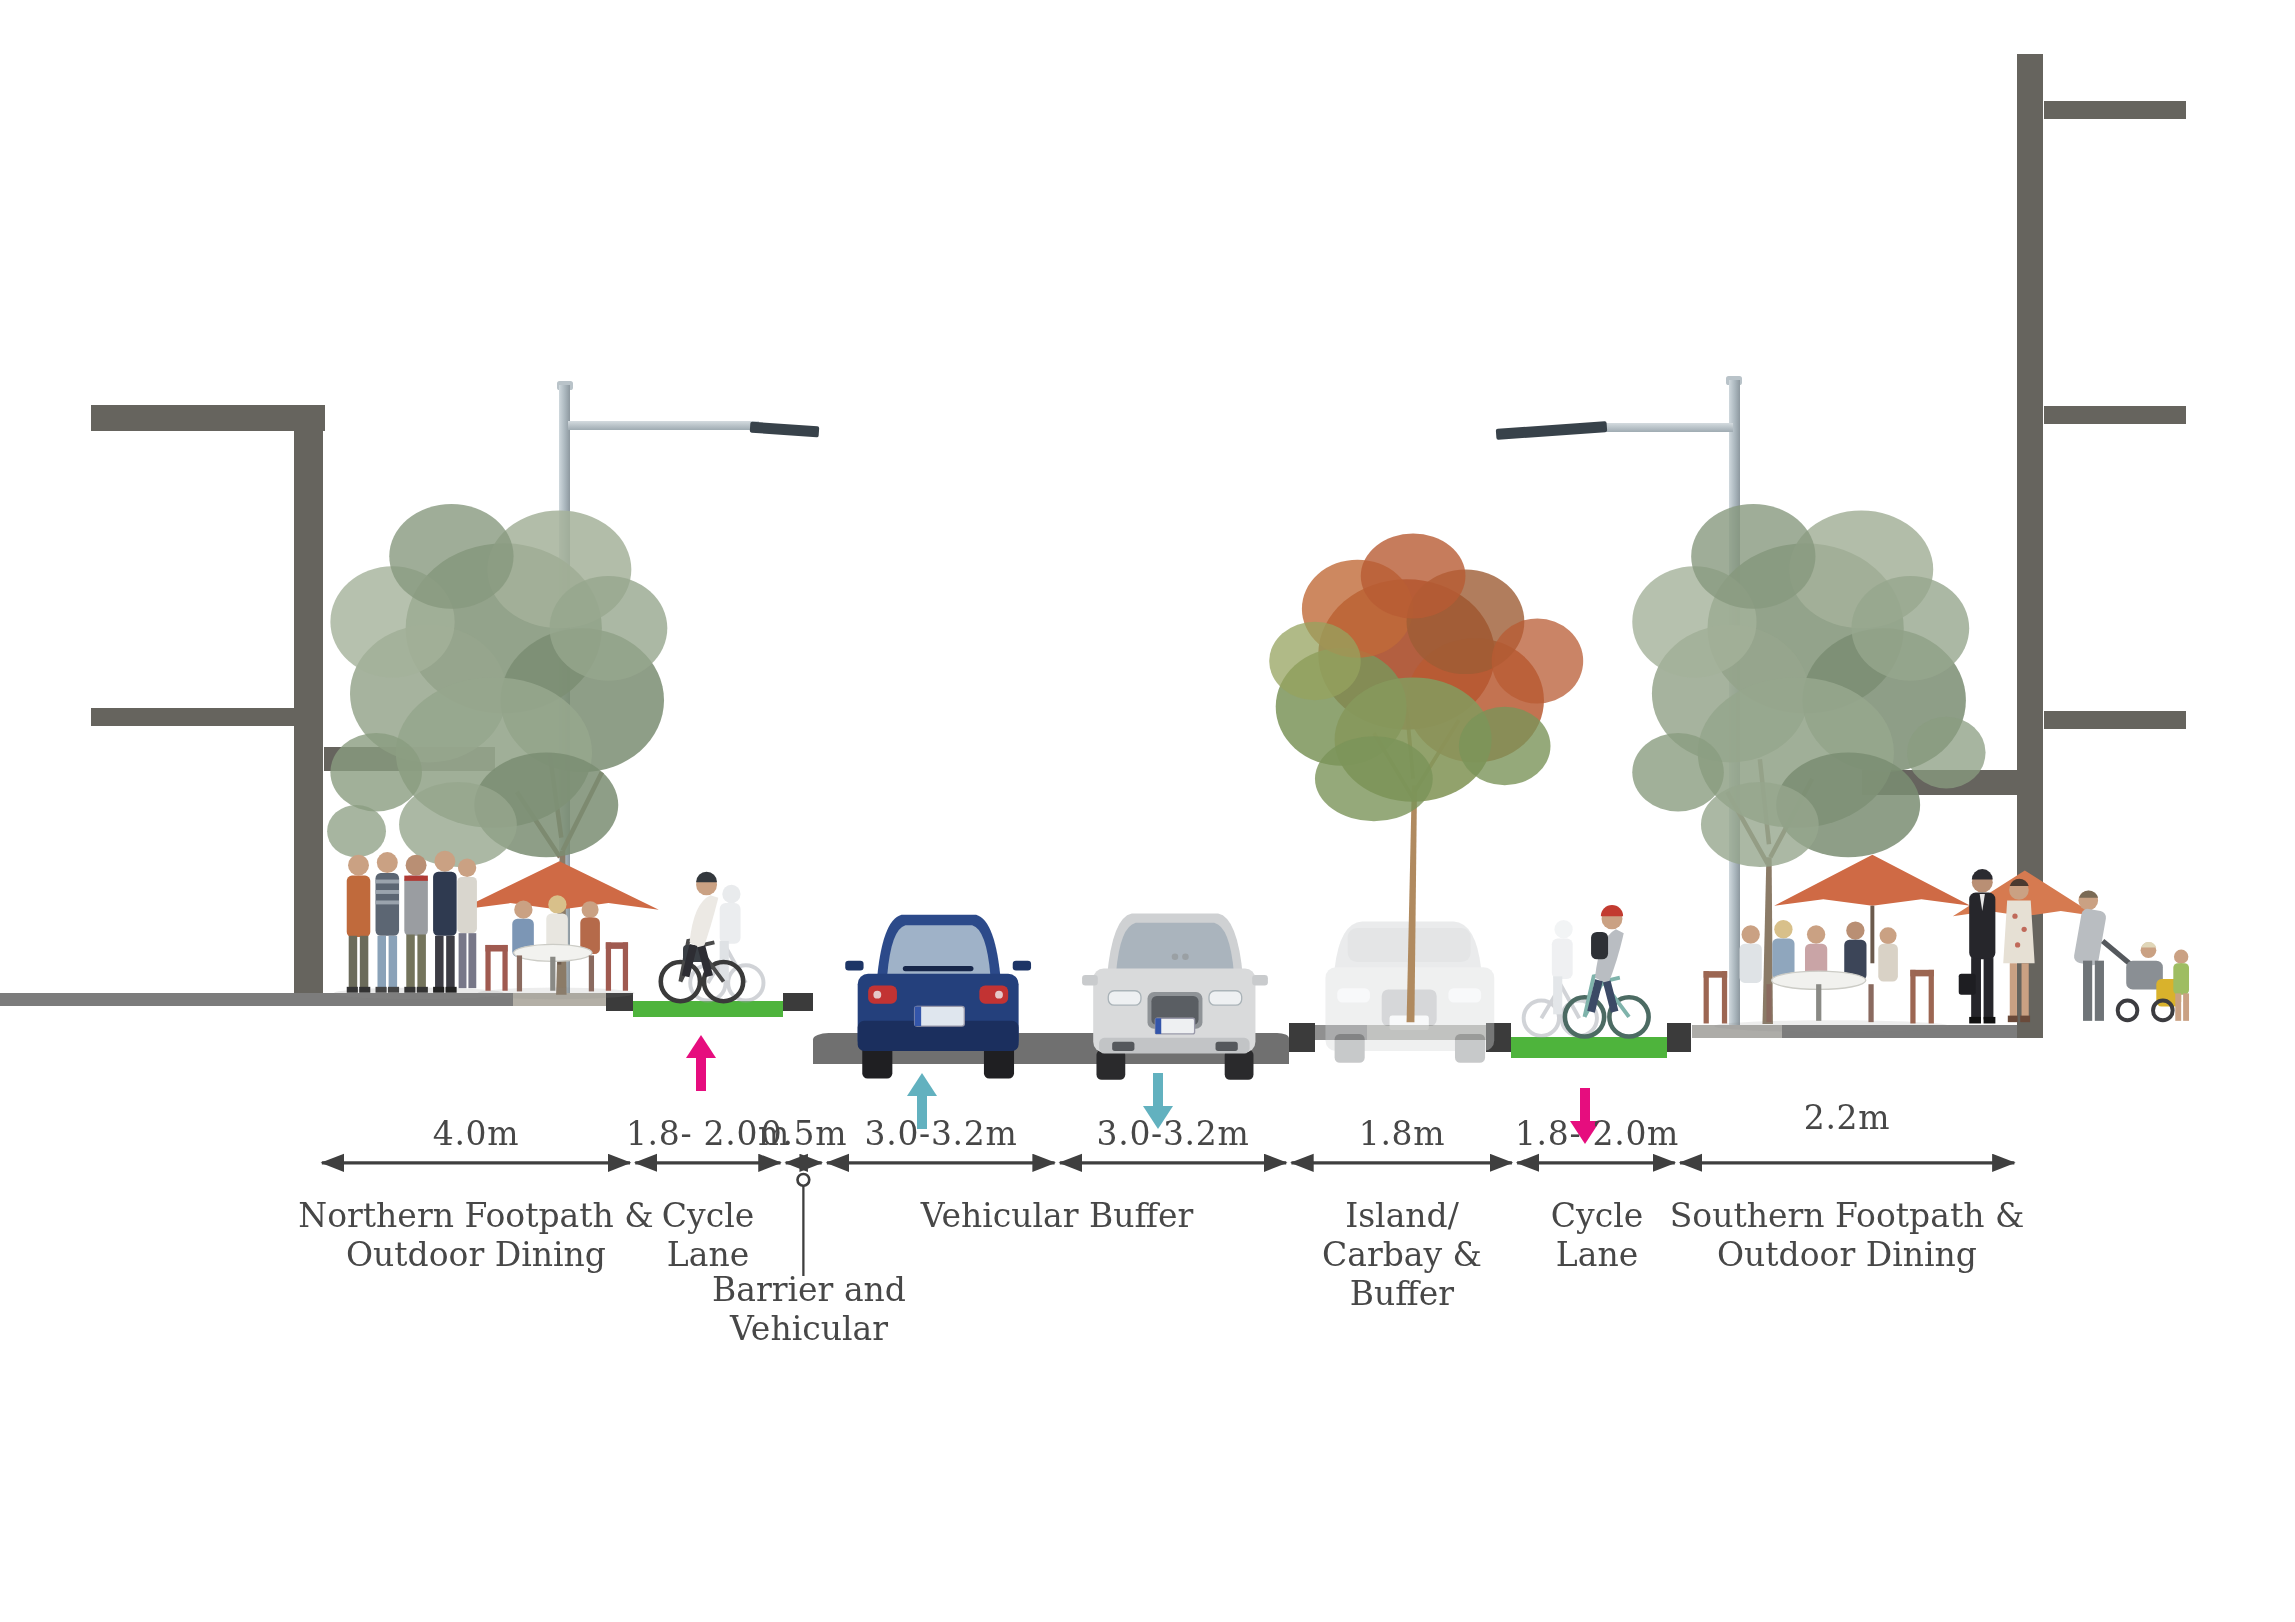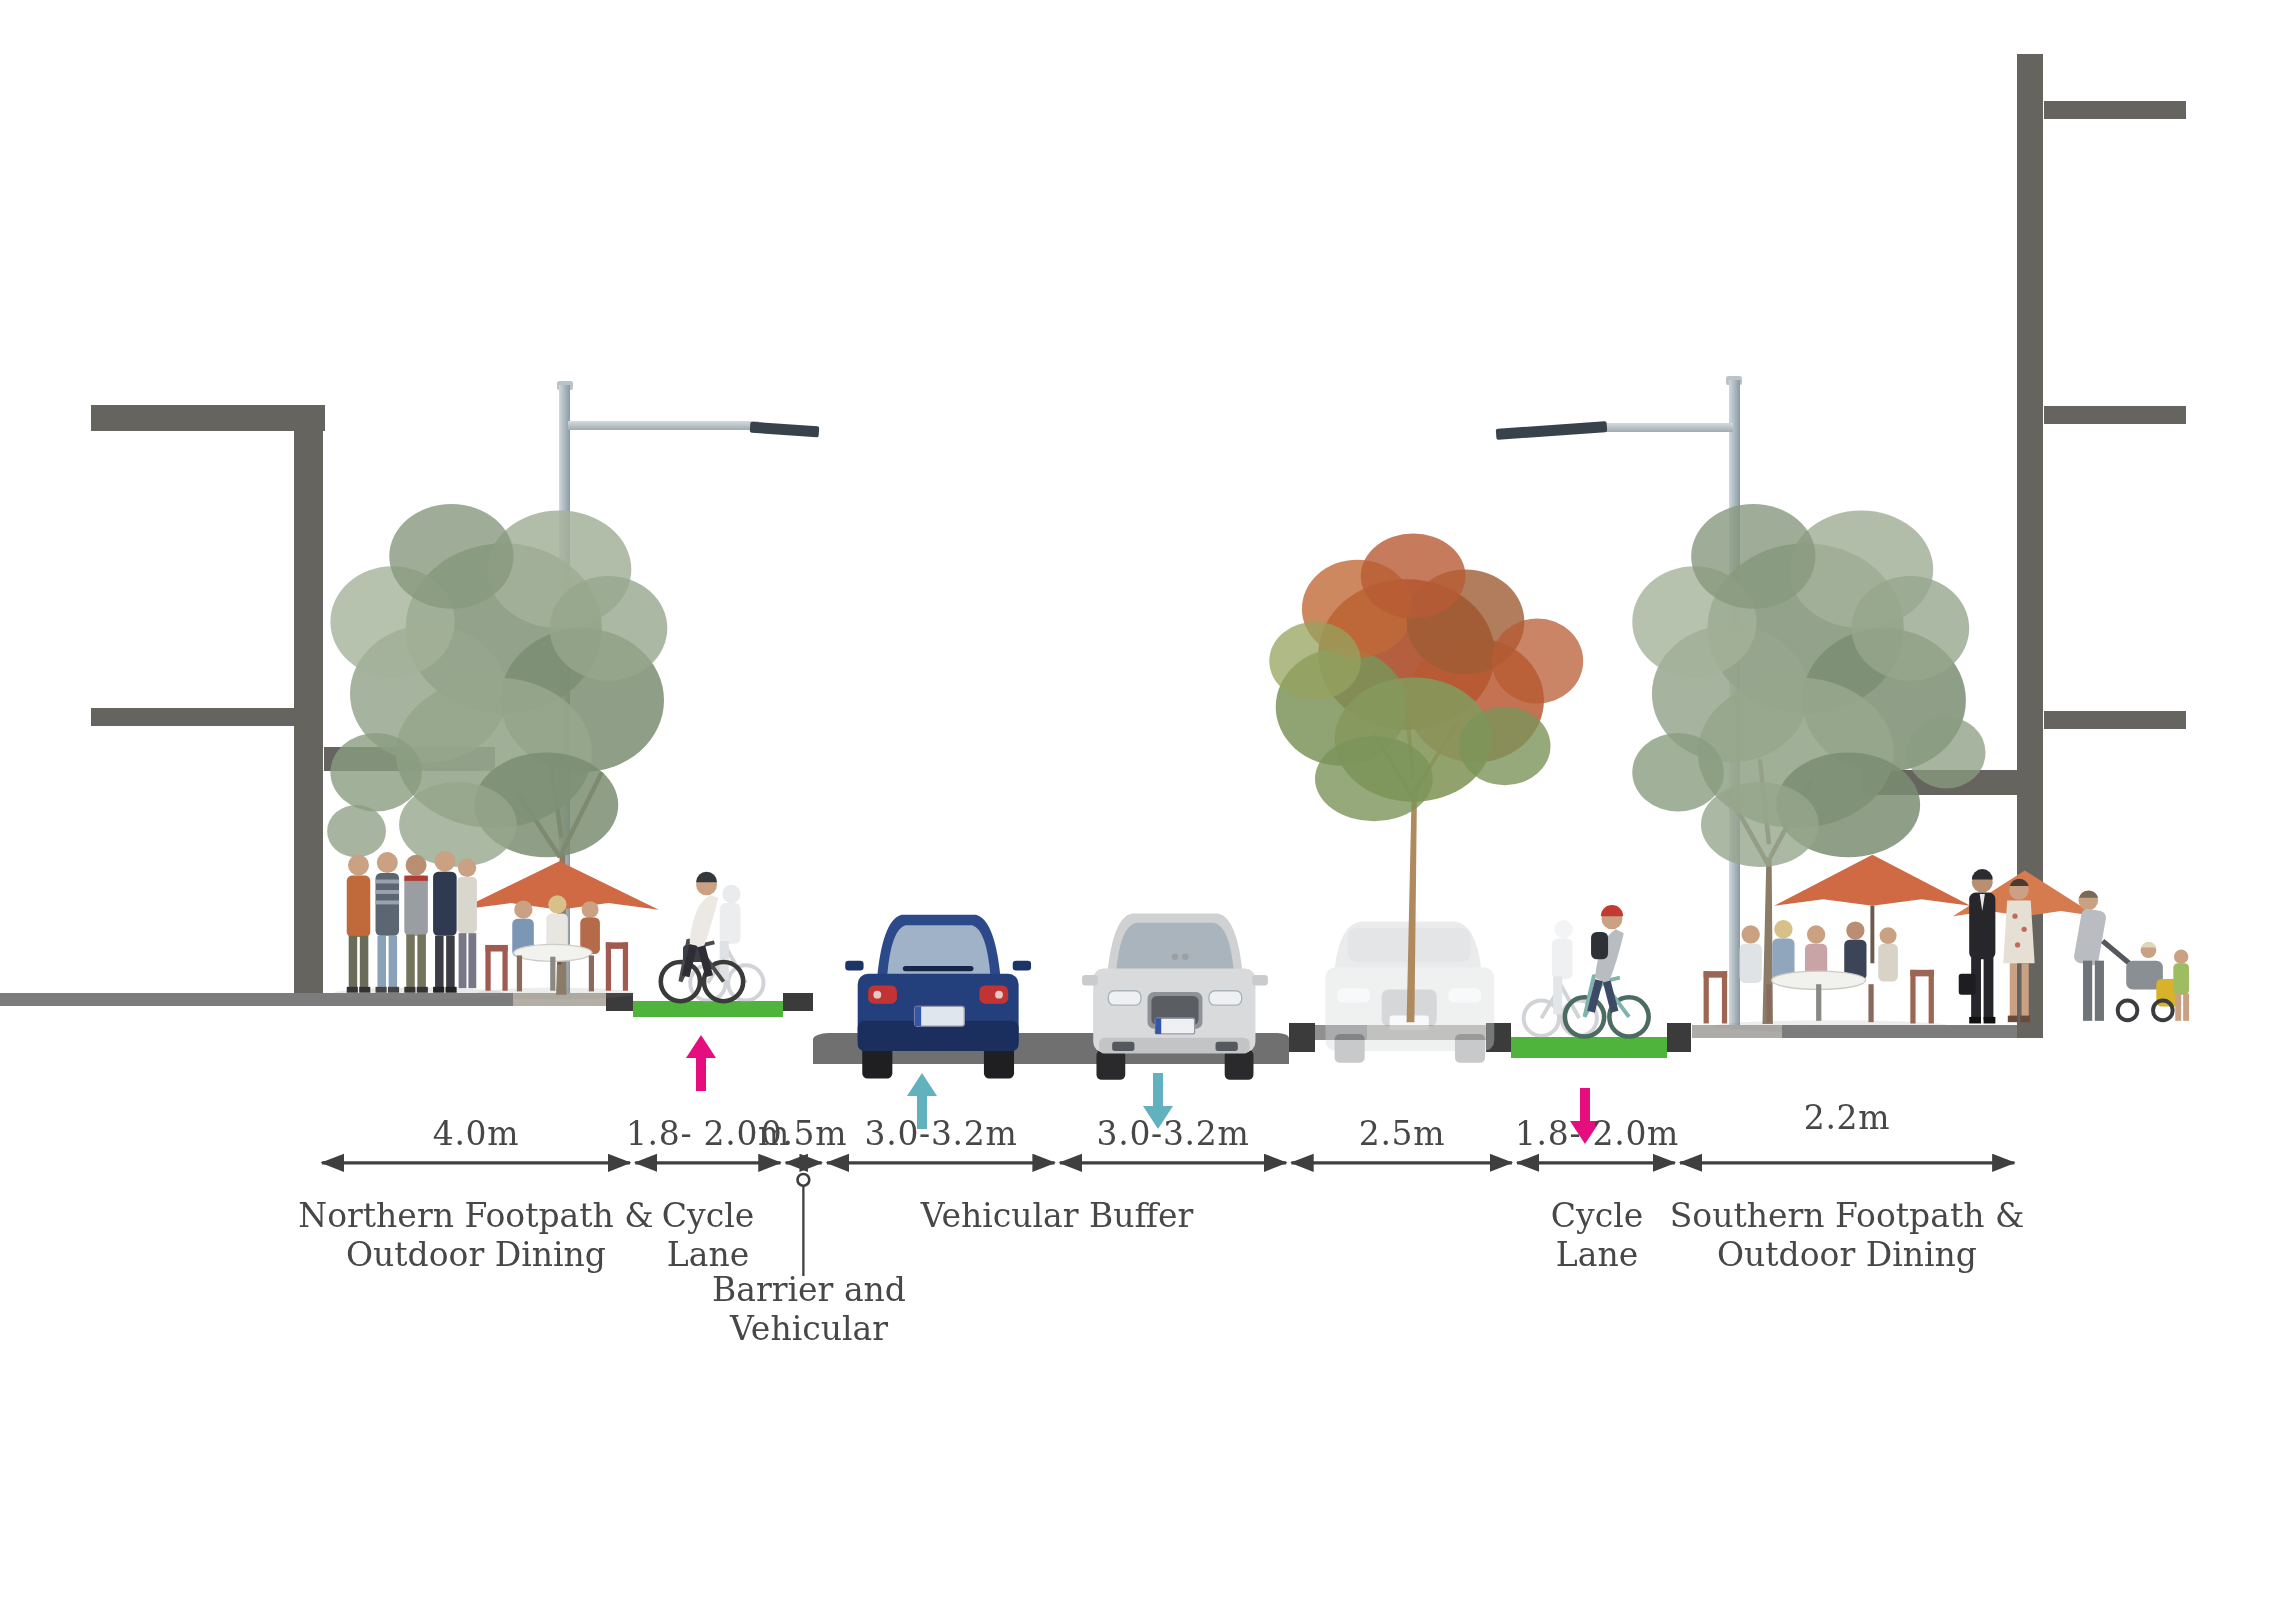--- a/index.html
+++ b/index.html
@@ -379,35 +379,40 @@
       <circle cx="1228" cy="1803" r="9" fill="#ffffff" stroke="#3f3f3f" stroke-width="4"></circle>
       <line x1="1228" y1="1812" x2="1228" y2="1950" stroke="#3f3f3f" stroke-width="3.5"></line>
     </g>
   </svg>
 
   <div class="dim-label" style="left:476px;top:1114px;">4.0m</div>
   <div class="dim-label" style="left:708px;top:1114px;">1.8- 2.0m</div>
   <div class="dim-label" style="left:804px;top:1114px;">0.5m</div>
   <div class="dim-label" style="left:941px;top:1114px;">3.0-3.2m</div>
   <div class="dim-label" style="left:1173px;top:1114px;">3.0-3.2m</div>
-  <div class="dim-label" style="left:1402px;top:1114px;">2.5m</div>
+  <div class="dim-label" style="left:1402px;top:1114px;">1.8m</div>
   <div class="dim-label" style="left:1597px;top:1114px;">1.8- 2.0m</div>
   <div class="dim-label" style="left:1847px;top:1098px;">2.2m</div>
 
   <div class="zone-label" style="left:476px;top:1196px;">
     <div>Northern Footpath &amp;</div>
     <div>Outdoor Dining</div>
   </div>
   <div class="zone-label" style="left:708px;top:1196px;">
     <div>Cycle</div>
     <div>Lane</div>
   </div>
   <div class="zone-label" style="left:1057px;top:1196px;">
     <div>Vehicular Buffer</div>
   </div>
+  <div class="zone-label" style="left:1402px;top:1196px;">
+    <div>Island/</div>
+    <div>Carbay &amp;</div>
+    <div>Buffer</div>
+  </div>
   <div class="zone-label" style="left:1597px;top:1196px;">
     <div>Cycle</div>
     <div>Lane</div>
   </div>
   <div class="zone-label" style="left:1847px;top:1196px;">
     <div>Southern Footpath &amp;</div>
     <div>Outdoor Dining</div>
   </div>
   <div class="zone-label" style="left:809px;top:1270px;">
     <div>Barrier and</div>

